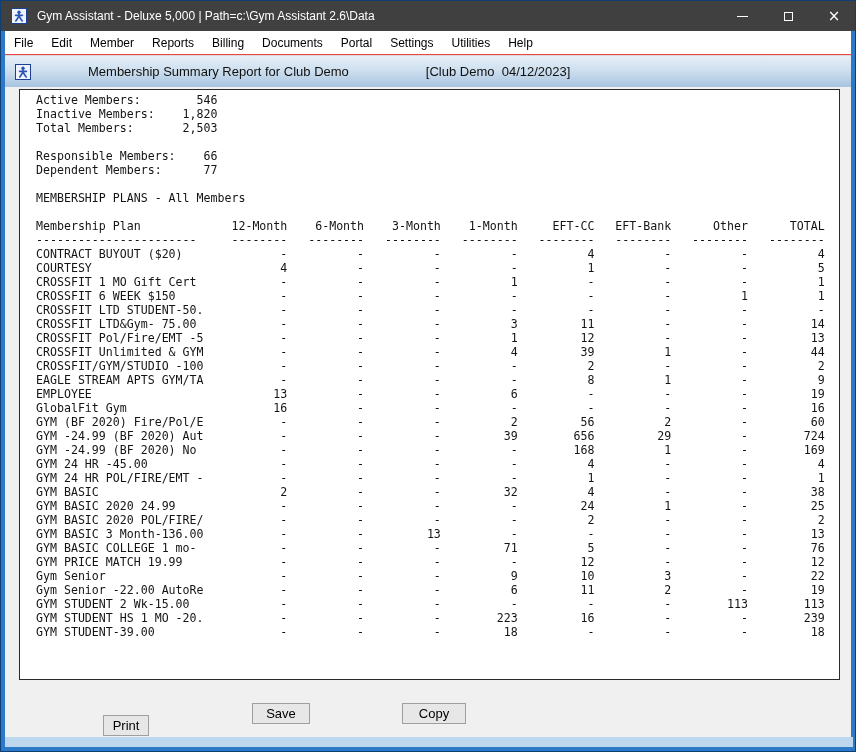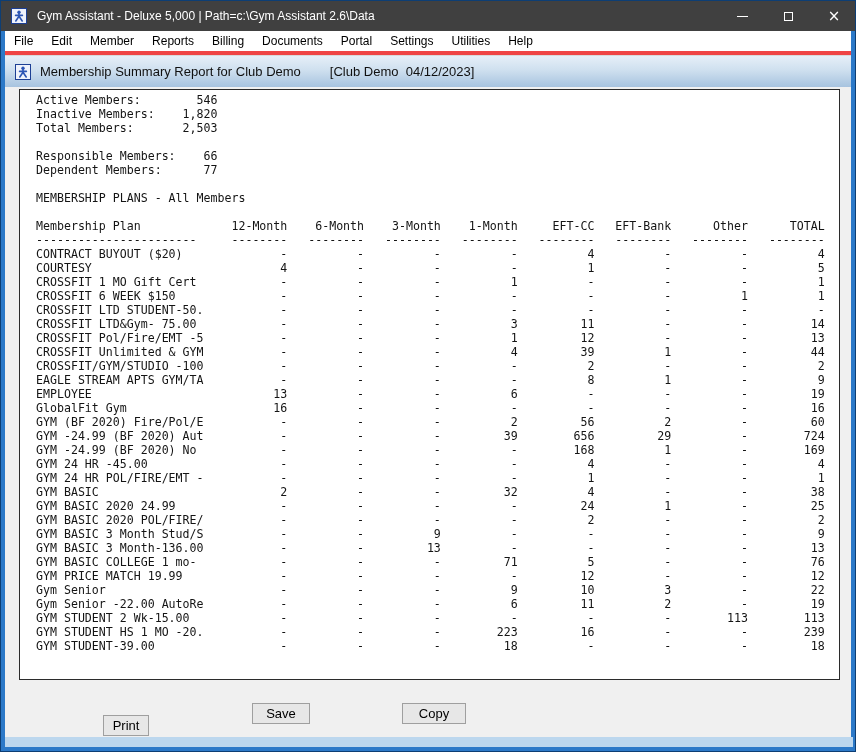--- a/index.html
+++ b/index.html
@@ -22,29 +22,29 @@
   .winbtn {
     width:46px; height:30px; display:flex; align-items:center; justify-content:center;
     color:#ffffff; cursor:default;
   }
   .glyph-min { width:11px; height:1px; background:#ffffff; }
   .glyph-max { width:9px; height:9px; border:1px solid #ffffff; }
   .glyph-close { font-size:15px; line-height:1; font-family:"DejaVu Sans", sans-serif; }
   
   .menubar {
     position:absolute; left:0; top:30px; width:856px; height:24px;
-    background:#ffffff; border-bottom:4px solid #ef4444;
+    background:#ffffff; border-bottom:1px solid #ef4444;
     display:flex; align-items:center; padding-left:4px;
   }
   .menu-item { font-size:12px; color:#000000; padding:4px 9px; white-space:nowrap; }
   
   .headerband {
     position:absolute; left:0; top:55px; width:856px; height:31px;
     background:linear-gradient(180deg,#e6eff8 0%, #cfe0ef 45%, #a7c3df 100%);
-    display:flex; align-items:center;
+    display:flex; align-items:center;gap:48px;
   }
   .pdf-icon { width:16px; height:16px; margin-left:14px; flex:0 0 auto; }
   .report-title { font-size:13px; color:#101010; margin-left:9px; white-space:pre; }
   .report-context { font-size:13px; color:#101010; margin-left:17px; white-space:pre;padding-left:12px; }
   
   .client { position:absolute; left:0; top:86px; width:856px; height:652px; background:#f0f0f0; }
   .edge-left  { position:absolute; left:0; top:30px; width:4px;  height:722px; background:#2c79c8; }
   .edge-right { position:absolute; right:0; top:30px; width:4px; height:722px; background:#2c79c8; }
   .edge-bottom{ position:absolute; left:0; bottom:0; width:856px; height:4px; background:#2c79c8; }
   .strip-bottom{ position:absolute; left:4px; bottom:4px; width:848px; height:10px; background:#bcd7ee; }
@@ -145,21 +145,20 @@
       <div class="rline">EMPLOYEE                          13          -          -          6          -          -          -         19</div>
       <div class="rline">GlobalFit Gym                     16          -          -          -          -          -          -         16</div>
       <div class="rline">GYM (BF 2020) Fire/Pol/E           -          -          -          2         56          2          -         60</div>
       <div class="rline">GYM -24.99 (BF 2020) Aut           -          -          -         39        656         29          -        724</div>
       <div class="rline">GYM -24.99 (BF 2020) No            -          -          -          -        168          1          -        169</div>
       <div class="rline">GYM 24 HR -45.00                   -          -          -          -          4          -          -          4</div>
       <div class="rline">GYM 24 HR POL/FIRE/EMT -           -          -          -          -          1          -          -          1</div>
       <div class="rline">GYM BASIC                          2          -          -         32          4          -          -         38</div>
       <div class="rline">GYM BASIC 2020 24.99               -          -          -          -         24          1          -         25</div>
       <div class="rline">GYM BASIC 2020 POL/FIRE/           -          -          -          -          2          -          -          2</div>
-      <div class="rline">GYM BASIC 3 Month Stud/S           -          -          9          -          -          -          -          9</div>
       <div class="rline">GYM BASIC 3 Month-136.00           -          -         13          -          -          -          -         13</div>
       <div class="rline">GYM BASIC COLLEGE 1 mo-            -          -          -         71          5          -          -         76</div>
       <div class="rline">GYM PRICE MATCH 19.99              -          -          -          -         12          -          -         12</div>
       <div class="rline">Gym Senior                         -          -          -          9         10          3          -         22</div>
       <div class="rline">Gym Senior -22.00 AutoRe           -          -          -          6         11          2          -         19</div>
       <div class="rline">GYM STUDENT 2 Wk-15.00             -          -          -          -          -          -        113        113</div>
       <div class="rline">GYM STUDENT HS 1 MO -20.           -          -          -        223         16          -          -        239</div>
       <div class="rline">GYM STUDENT-39.00                  -          -          -         18          -          -          -         18</div>
     </div>
 

